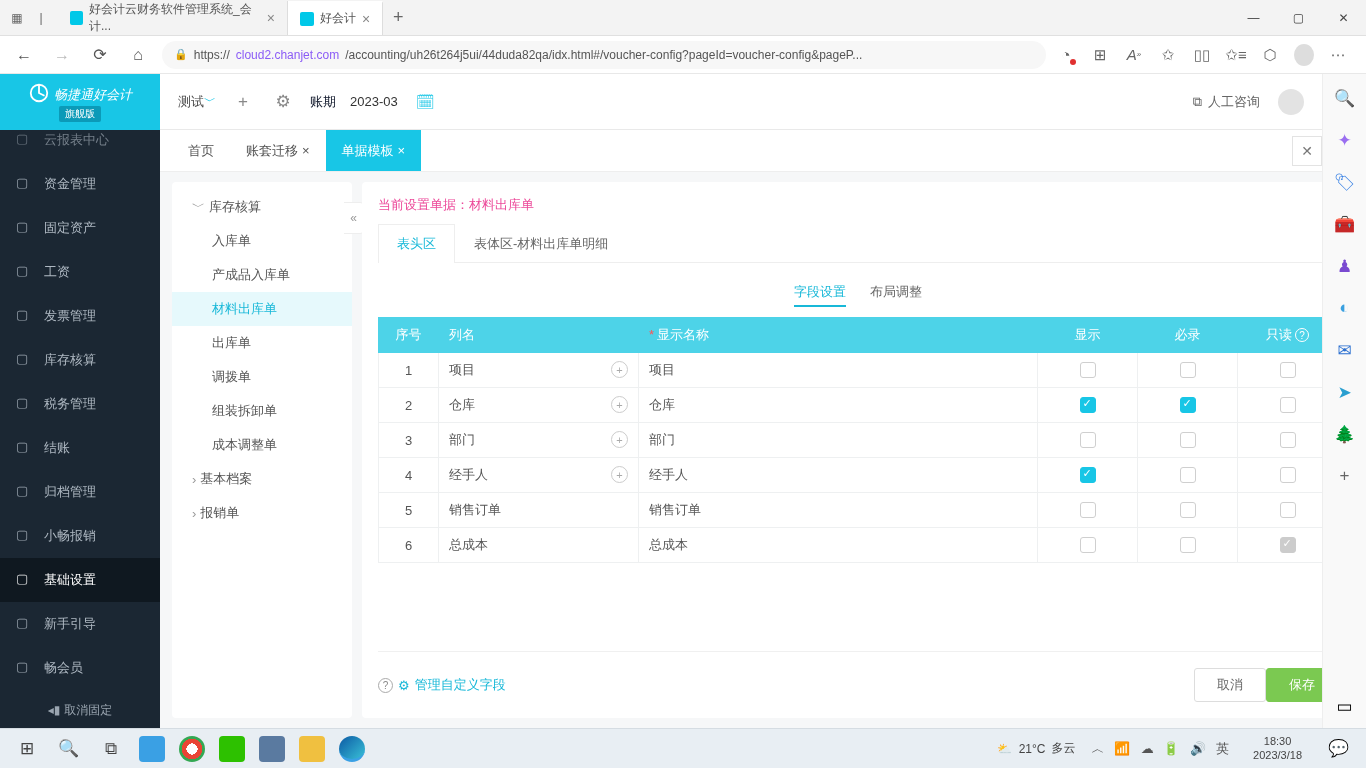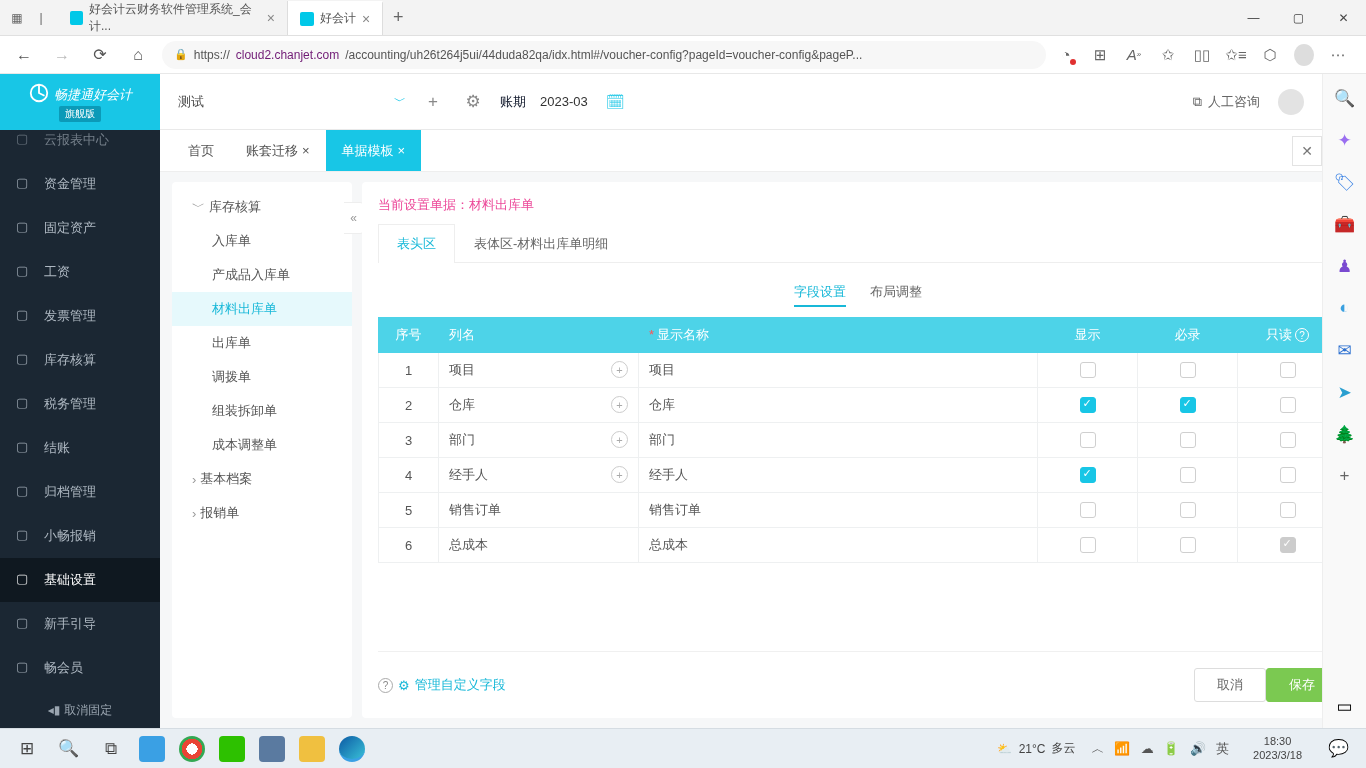--- a/index.html
+++ b/index.html
@@ -37,21 +37,21 @@
 .logo-line svg { width: 22px; height: 22px; }
 .badge { font-size: 10px; background: #0b9ab8; padding: 1px 6px; border-radius: 2px; margin-top: 2px; }
 .nav-item { height: 44px; display: flex; align-items: center; gap: 10px; padding: 0 16px; color: #aeb8c2; }
 .nav-item.active { background: #0f1820; color: #fff; }
 .nav-item .nicon { width: 18px; height: 18px; opacity: 0.85; }
 .cancel-pin { height: 36px; display: flex; align-items: center; justify-content: center; color: #9aa5b0; font-size: 12px; gap: 4px; margin-top: auto; }
 
 
 .app-main { flex: 1; display: flex; flex-direction: column; background: #f6f7f8; position: relative; }
 .app-header { height: 56px; background: #fff; border-bottom: 1px solid #e9e9e9; display: flex; align-items: center; padding: 0 18px; gap: 14px; }
-.test-select { display: flex; align-items: center; gap: 190px; color: #4b4b4b; font-size: 13px; }
+.test-select { display: flex; align-items: center; color: #4b4b4b; font-size: 13px; }
 .caret-down { color: #18c6e6; font-size: 12px; }
 .hdr-icon { width: 26px; height: 26px; display: flex; align-items: center; justify-content: center; color: #888; font-size: 17px; }
 .period-label { color: #0f172a; font-size: 13px; }
 .period-val { color: #333; font-size: 13px; }
 .cal-icon { color: #18c6e6; font-size: 15px; margin-left: 4px; }
 .hdr-right { margin-left: auto; display: flex; align-items: center; gap: 18px; }
 .consult { display: flex; align-items: center; gap: 6px; color: #666; font-size: 13px; }
 .avatar { width: 26px; height: 26px; background: #e3e3e3; border-radius: 50%; }
 .user-name { color: #555; font-size: 13px; }
 
@@ -144,21 +144,21 @@
 </div>
 
 <div class="addr-bar">
   <div class="nav-btn">←</div>
   <div class="nav-btn" style="opacity:.4">→</div>
   <div class="nav-btn">⟳</div>
   <div class="nav-btn">⌂</div>
   <div class="url-box">
     <span class="lock">🔒</span>
     <span>https://</span>
-      <span style="color:#701a75">cloud2.chanjet.com</span>
+      <span style="color:#8b5cf6">cloud2.chanjet.com</span>
       <span>/accounting/uh26t264j5ui/44duda82qa/idx.html#/voucher-config?pageId=voucher-config&amp;pageP...</span>
   </div>
   <div class="right-icons">
     <div class="ri notif">◔</div>
     <div class="ri">⊞</div>
     <div class="ri" style="font-style:italic">A<sup style="font-size:8px">»</sup></div>
     <div class="ri">✩</div>
     <div class="ri">▯▯</div>
     <div class="ri">✩≡</div>
     <div class="ri">⬡</div>

